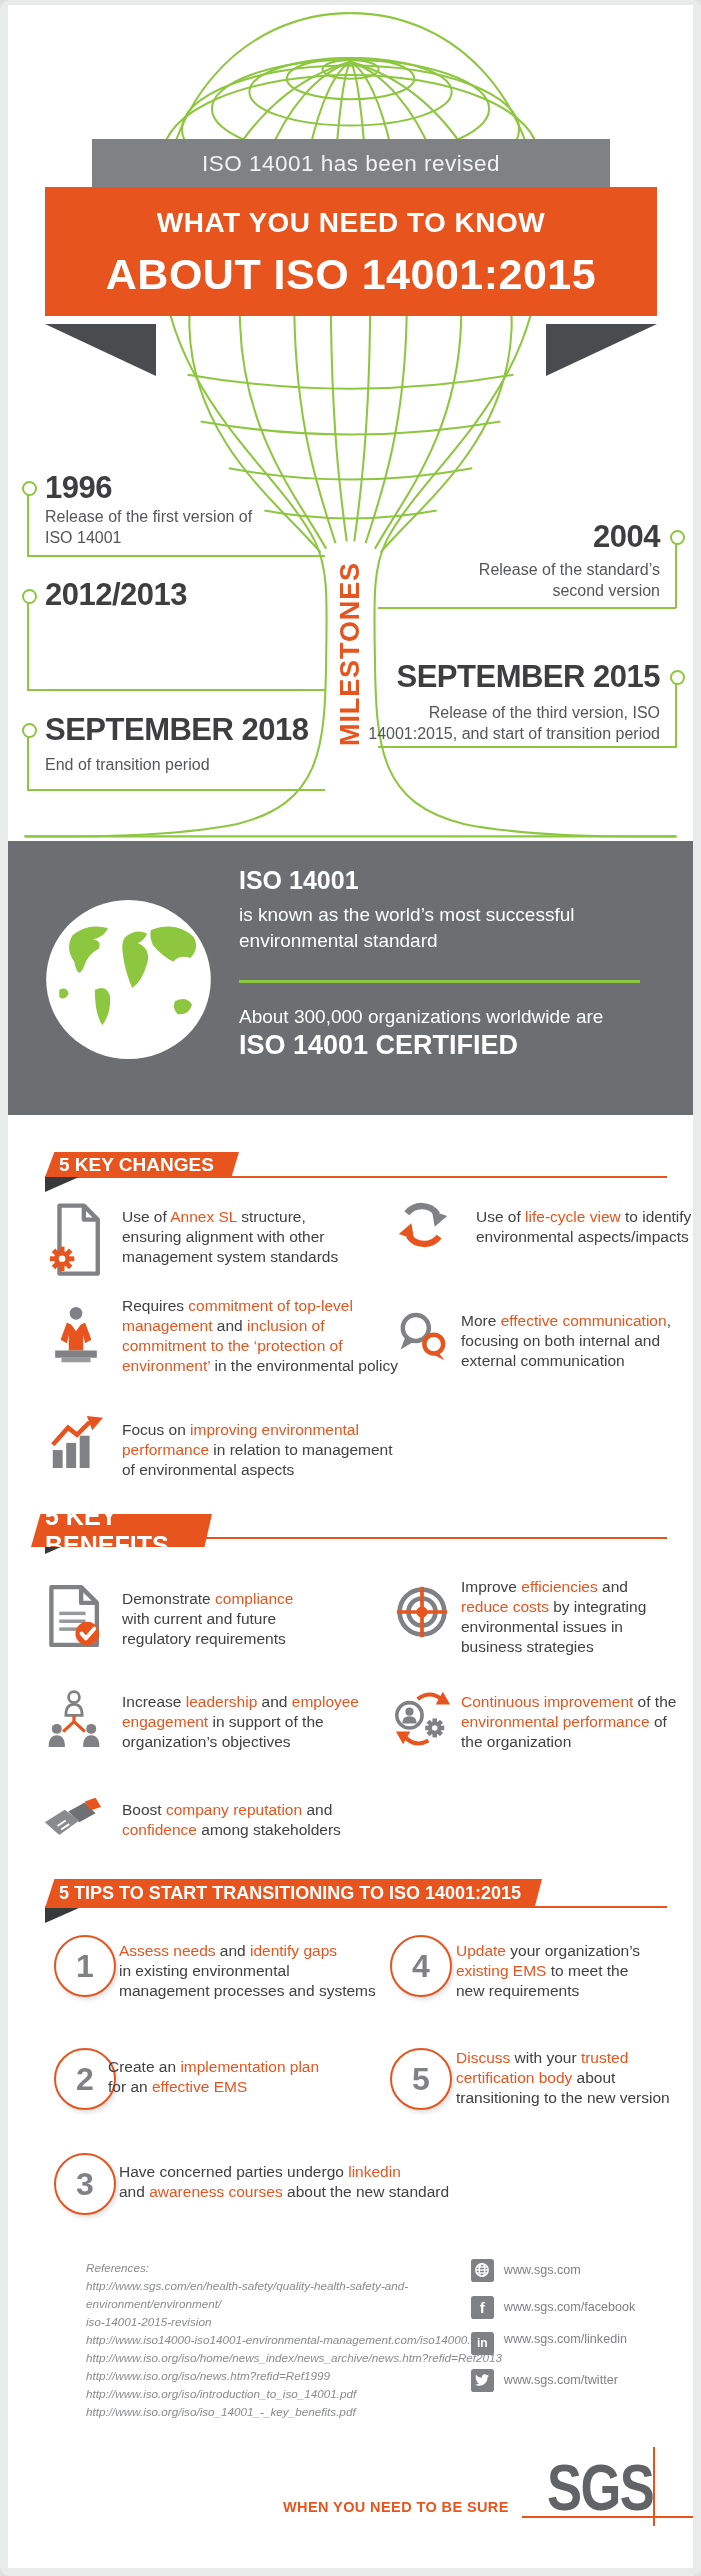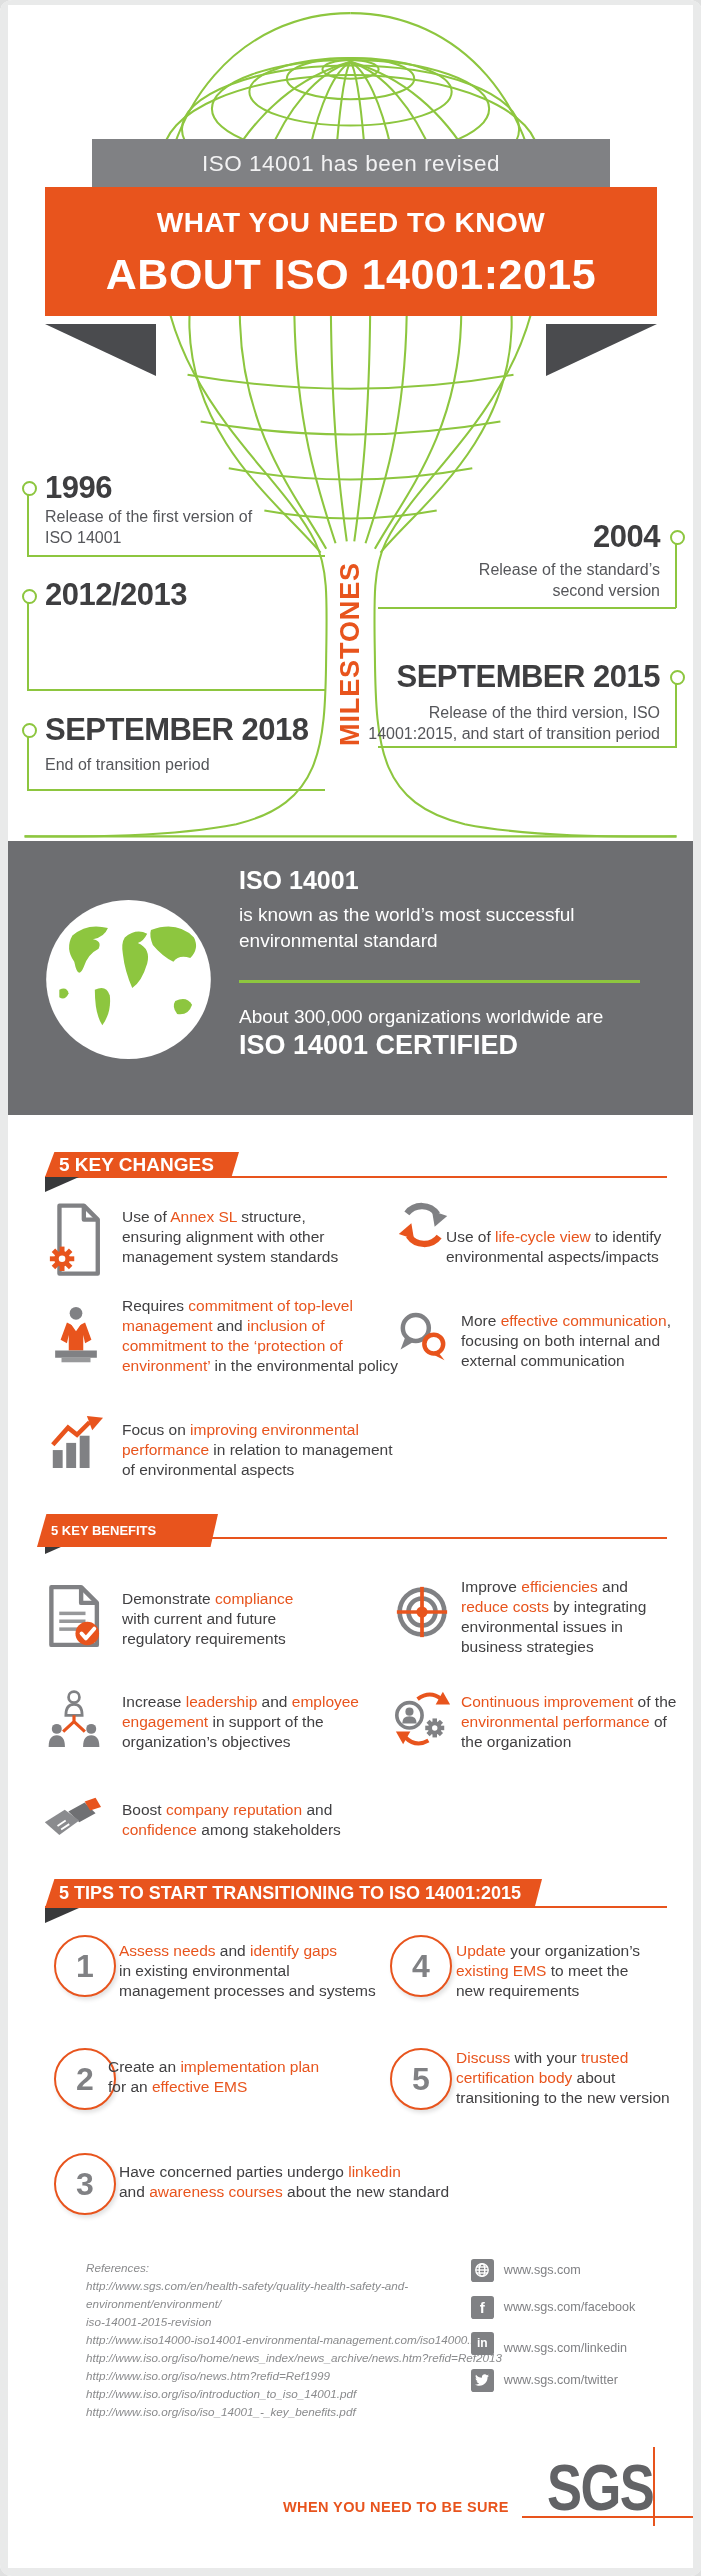--- a/index.html
+++ b/index.html
@@ -171,21 +171,21 @@
   <div class="abs item-text rich" style="left:122px;top:1207px;"><span>Use of </span><span class="hl">Annex SL</span><span> structure,
 ensuring alignment with other
 management system standards</span></div>
 
   <svg class="abs" style="left:397px;top:1199px;" width="52" height="52" viewBox="0 0 58 58">
     <path d="M11 16 A21 21 0 0 1 45 17" fill="none" stroke="#808184" stroke-width="7"></path>
     <polygon points="39,13 56,19 42,31" fill="#808184"></polygon>
     <path d="M47 42 A21 21 0 0 1 13 41" fill="none" stroke="#E8541D" stroke-width="7"></path>
     <polygon points="19,45 2,39 16,27" fill="#E8541D"></polygon>
   </svg>
-  <div class="abs item-text rich" style="left:446px;top:1207px;margin-top:20px;"><span>Use of </span><span class="hl">life-cycle view</span><span> to identify
+  <div class="abs item-text rich" style="left:476px;top:1207px;"><span>Use of </span><span class="hl">life-cycle view</span><span> to identify
 environmental aspects/impacts</span></div>
 
   <svg class="abs" style="left:47px;top:1305px;" width="58" height="62" viewBox="0 0 64 68">
     <circle cx="32" cy="9" r="7" fill="#808184"></circle>
     <path d="M22 19 L28 22 L32 27 L36 22 L42 19 L49 38 L42 42 L40 33 L40 50 L24 50 L24 33 L22 42 L15 38 Z" fill="#E8541D"></path>
     <path d="M27 20 L32 27 L37 20" stroke="#fff" stroke-width="2" fill="none"></path>
     <rect x="9" y="50" width="46" height="8" fill="#808184"></rect>
     <rect x="16" y="58" width="32" height="5" fill="#98999b"></rect>
   </svg>
   <div class="abs item-text rich" style="left:122px;top:1296px;"><span>Requires </span><span class="hl">commitment of top-level
@@ -208,21 +208,21 @@
     <rect x="19" y="30" width="11" height="28" fill="#808184"></rect>
     <rect x="34" y="22" width="11" height="36" fill="#808184"></rect>
     <path d="M4 32 L21 13 L31 21 L45 7" fill="none" stroke="#E8541D" stroke-width="5"></path>
     <polygon points="42,0 60,2 48,16" fill="#E8541D"></polygon>
   </svg>
   <div class="abs item-text rich" style="left:122px;top:1420px;"><span>Focus on </span><span class="hl">improving environmental
 performance</span><span> in relation to management
 of environmental aspects</span></div>
 
   <div class="abs sec-rule" style="left:45px;top:1537px;width:622px;"></div>
-  <div class="abs sec-banner" style="left:37px;top:1514px;width:167px;height:33px;font-size:13px;">
+  <div class="abs sec-banner" style="left:31px;top:1514px;width:167px;height:33px;font-size:25px;">
       <span>5 KEY BENEFITS</span>
     </div>
   <div class="abs sec-fold" style="left:45px;top:1539px;width:34px;height:15px;"></div>
 
   <svg class="abs" style="left:47px;top:1583px;" width="56" height="66" viewBox="0 0 64 74">
     <path d="M5 4 H39 L57 22 V70 H5 Z" fill="#fff" stroke="#808184" stroke-width="5" stroke-linejoin="round"></path>
     <path d="M39 4 V22 H57" fill="none" stroke="#808184" stroke-width="5" stroke-linejoin="round"></path>
     <g stroke="#97989a" stroke-width="4">
       <line x1="14" y1="34" x2="44" y2="34"></line>
         <line x1="14" y1="43" x2="44" y2="43"></line>
@@ -353,21 +353,21 @@
       </svg>
       </span>
     <span class="soc-label">www.sgs.com</span>
   </div>
   <div class="abs" style="left:471px;top:2296px;display:flex;align-items:center;gap:10.3px;">
     <span class="soc-icon" style="font-size:15px;">
         <span>f</span>
       </span>
     <span class="soc-label">www.sgs.com/facebook</span>
   </div>
-  <div class="abs" style="left:471px;top:2332px;display:flex;align-items:flex-end;gap:10.3px;">
+  <div class="abs" style="left:471px;top:2332px;display:flex;align-items:flex-start;gap:10.3px;">
     <span class="soc-icon" style="font-size:12px;">
         <span>in</span>
       </span>
     <span class="soc-label">www.sgs.com/linkedin</span>
   </div>
   <div class="abs" style="left:471px;top:2369px;display:flex;align-items:center;gap:10.3px;">
     <span class="soc-icon">
       <svg width="14" height="14" viewBox="0 0 24 24" fill="#fff">
         <path d="M24 4.6c-.9.4-1.8.6-2.8.8 1-.6 1.8-1.6 2.2-2.7-1 .6-2 1-3.1 1.2C19.4 2.9 18.1 2.3 16.7 2.3c-2.7 0-4.9 2.2-4.9 4.9 0 .4 0 .8.1 1.1C7.7 8.1 4.1 6.1 1.7 3.1 1.2 3.9 1 4.7 1 5.6c0 1.7.9 3.2 2.2 4.1-.8 0-1.6-.2-2.2-.6v.1c0 2.4 1.7 4.4 3.9 4.8-.4.1-.8.2-1.3.2-.3 0-.6 0-.9-.1.6 2 2.4 3.4 4.6 3.4-1.7 1.3-3.8 2.1-6.1 2.1-.4 0-.8 0-1.2-.1 2.2 1.4 4.8 2.2 7.5 2.2 9.1 0 14-7.5 14-14v-.6c1-.7 1.8-1.6 2.5-2.6z"></path>
       </svg>

